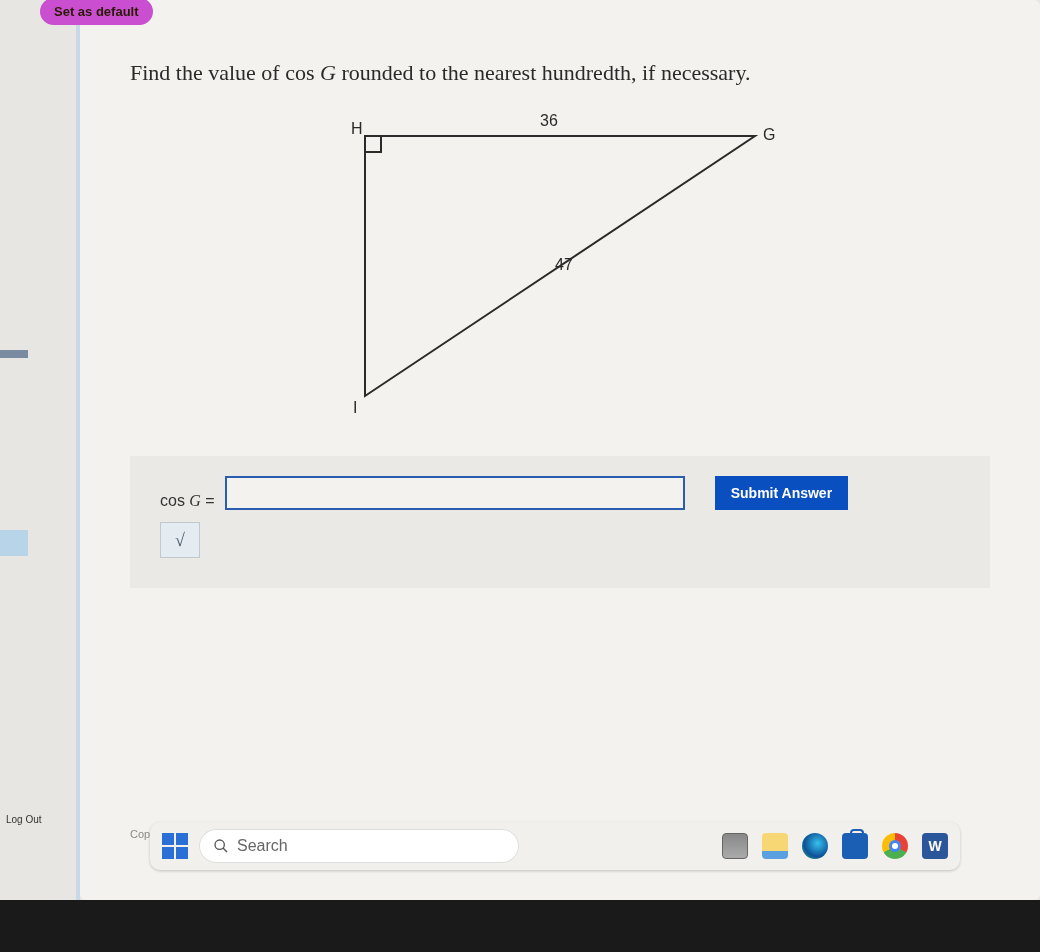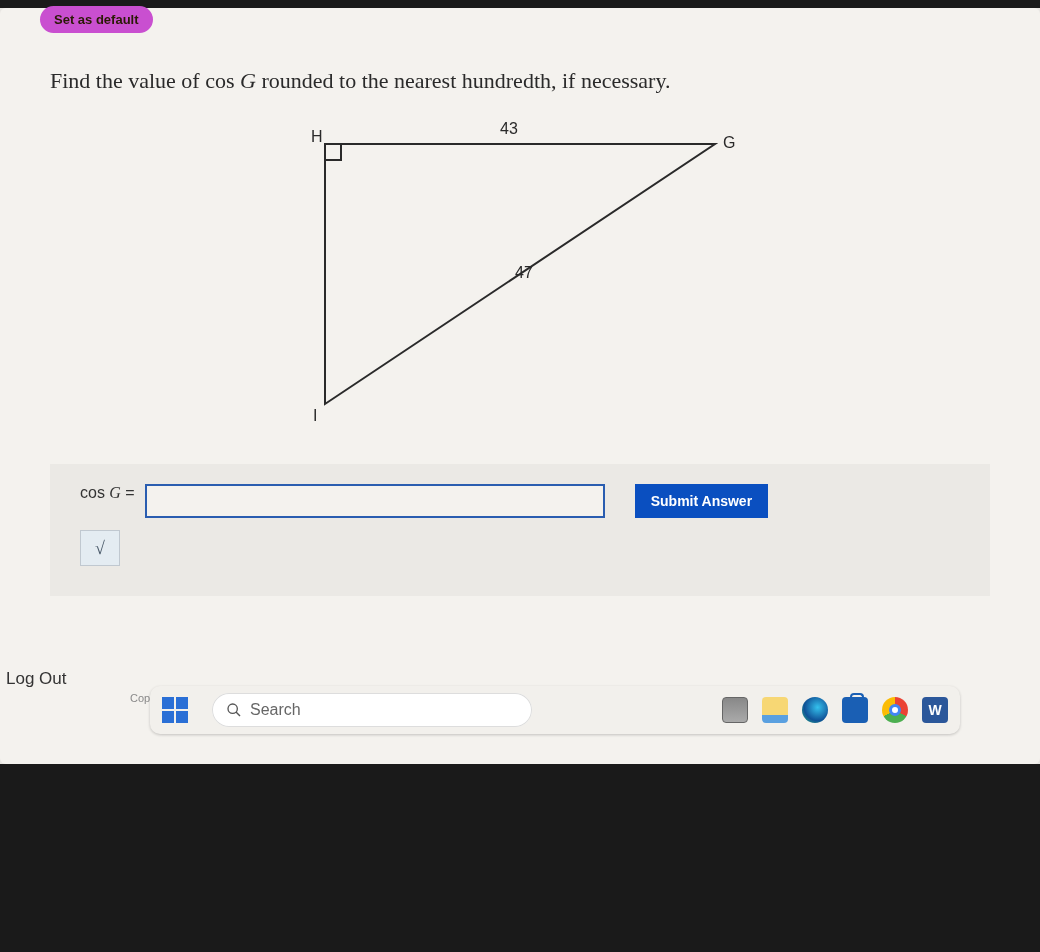--- a/index.html
+++ b/index.html
@@ -6,25 +6,24 @@
   body {
     font-family: Georgia, 'Times New Roman', serif;
     background: #1a1a1a;
     width: 1040px;
     height: 952px;
     overflow: hidden;
     position: relative;
   }
   .screen {
     position: absolute;
-    top: 8px; left: 0; right: 0;
-    height: 756px;
+    top: 0; left: 0; right: 0;
+    height: 900px;
     background: #e8e6e2;
     display: flex;
-    flex-direction: column;
   }
   .top-pill {
     position: absolute;
     top: -2px;
     left: 40px;
     background: #c94fd0;
     color: #2a1a05;
     font-family: Arial, sans-serif;
     font-size: 13px;
     font-weight: bold;
@@ -48,21 +47,21 @@
     position: absolute;
     left: 0; top: 530px;
     width: 28px; height: 26px;
     background: #b8d4e8;
   }
   .logout {
     position: absolute;
     left: 6px;
     bottom: 75px;
     font-family: Arial, sans-serif;
-    font-size: 17px;
+    font-size: 10px;
     color: #333;
     cursor: pointer;
   }
   .content {
     flex: 1;
     background: #f4f2ee;
     position: relative;
     padding: 60px 50px 0 50px;
     border-radius: 6px;
   }
@@ -96,21 +95,21 @@
   }
   .answer-head {
     font-family: Arial, sans-serif;
     font-size: 15px;
     margin-bottom: 28px;
   }
   .answer-head .lab { font-weight: bold; color: #2a2a2a; margin-right: 10px; }
   .answer-head .att { color: #888; }
   .input-row {
     display: flex;
-    align-items: flex-start;
+    align-items: flex-end;
     gap: 10px;
     font-family: Arial, sans-serif;
   }
   .input-row .prefix { font-size: 16px; color: #333; }
   .input-row .prefix .var { font-style: italic; font-family: Georgia, serif; }
   .ans-input {
     width: 460px;
     height: 34px;
     border: 2px solid #2a5db0;
     background: #f4f2ee;
@@ -154,21 +153,21 @@
     position: absolute;
     left: 150px;
     right: 80px;
     bottom: 30px;
     height: 48px;
     background: #f2f0ec;
     border-radius: 10px;
     display: flex;
     align-items: center;
     padding: 0 12px;
-    gap: 24px;
+    gap: 11px;
     font-family: Arial, sans-serif;
     box-shadow: 0 1px 3px rgba(0,0,0,0.2);
     justify-content: center;
   }
   .win-icon {
     width: 26px; height: 26px;
     display: grid;
     grid-template-columns: 1fr 1fr;
     grid-template-rows: 1fr 1fr;
     gap: 2px;
@@ -225,21 +224,21 @@
 
     <div class="diagram-wrap">
       <div class="diagram">
         <svg width="470" height="300">
           <polygon points="40,20 430,20 40,280" fill="none" stroke="#2a2a2a" stroke-width="2"></polygon>
           <rect x="40" y="20" width="16" height="16" fill="none" stroke="#2a2a2a" stroke-width="2"></rect>
         </svg>
         <div class="tri-label" style="left:26px; top:4px;">H</div>
         <div class="tri-label" style="left:438px; top:10px;">G</div>
         <div class="tri-label" style="left:28px; top:283px;">I</div>
-        <div class="tri-label" style="left:215px; top:-4px;">43</div>
+        <div class="tri-label" style="left:215px; top:-4px;">36</div>
         <div class="tri-label" style="left:230px; top:140px;">47</div>
       </div>
     </div>
 
     <div class="answer-box">
       <div class="input-row">
         <span class="prefix">
           <span>cos </span><span class="var">G</span><span> =</span>
         </span>
         <input class="ans-input" type="text" value="" style="">

